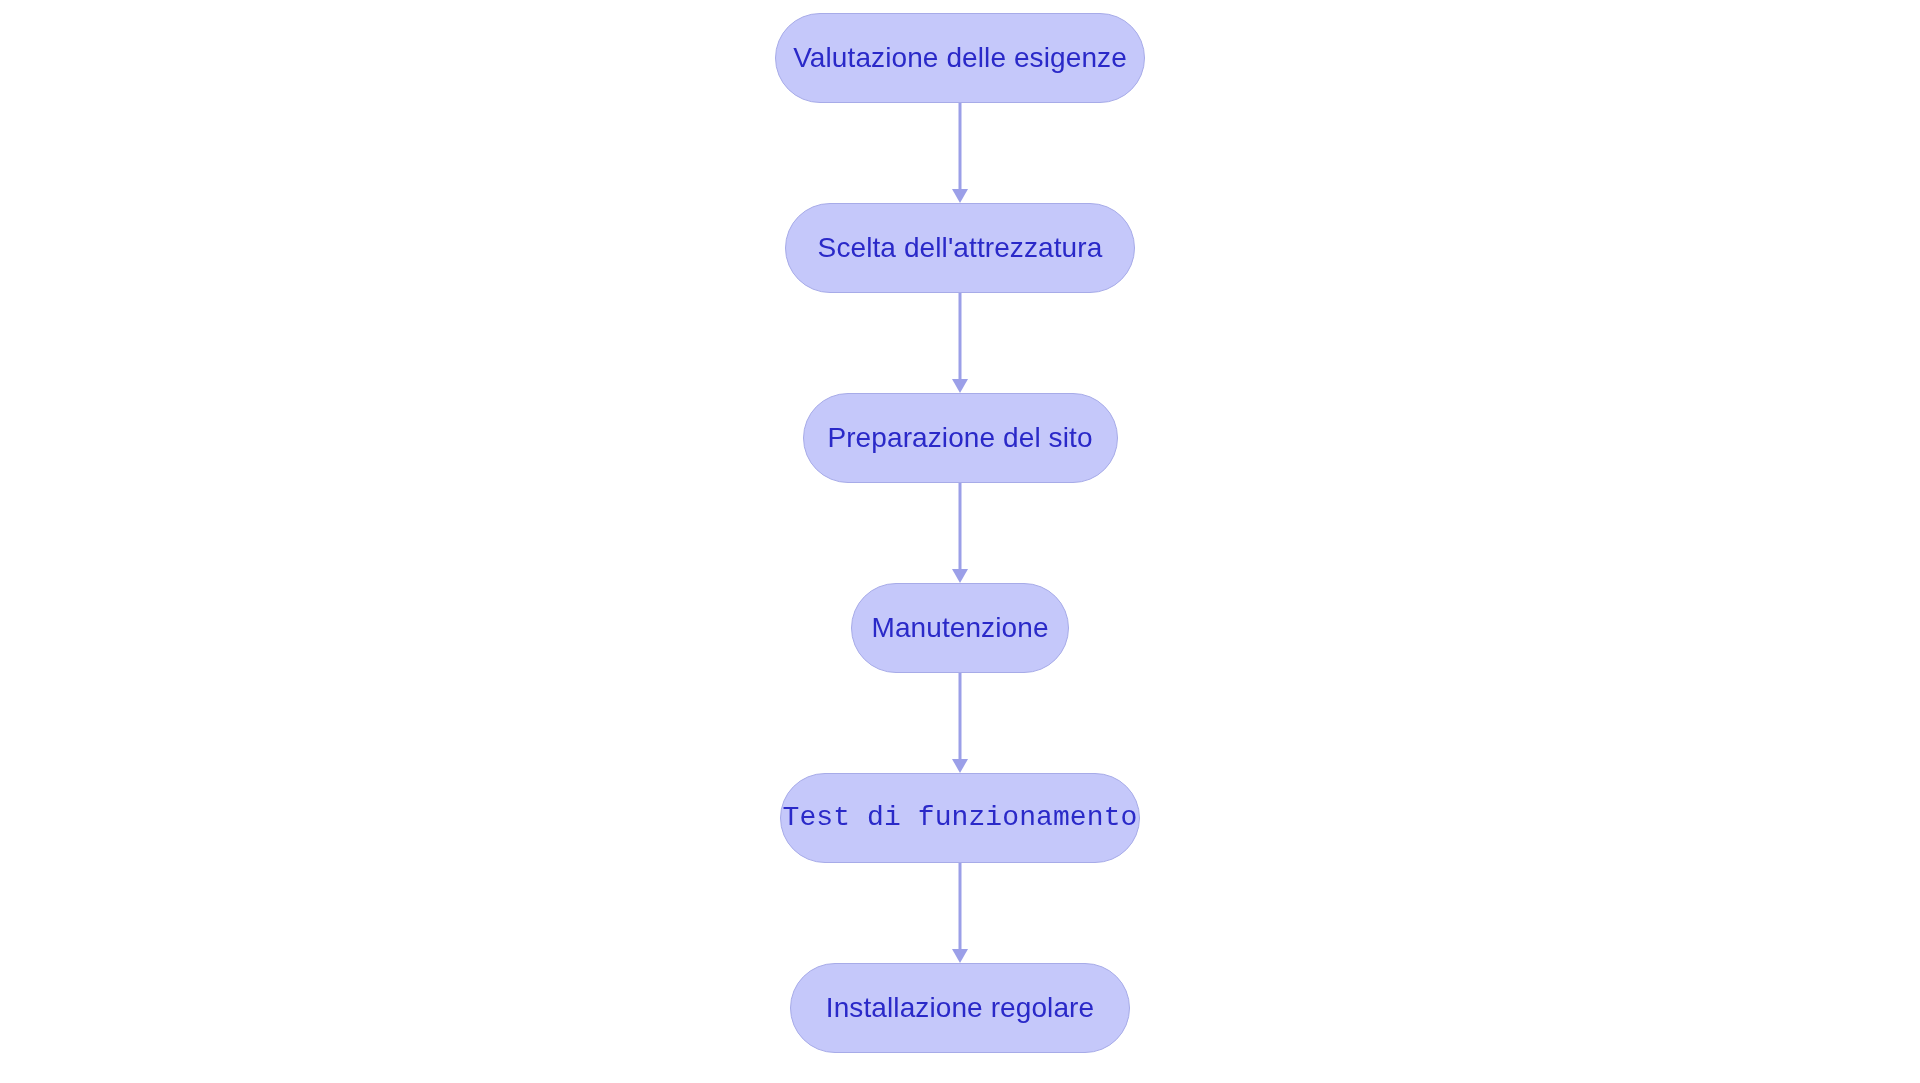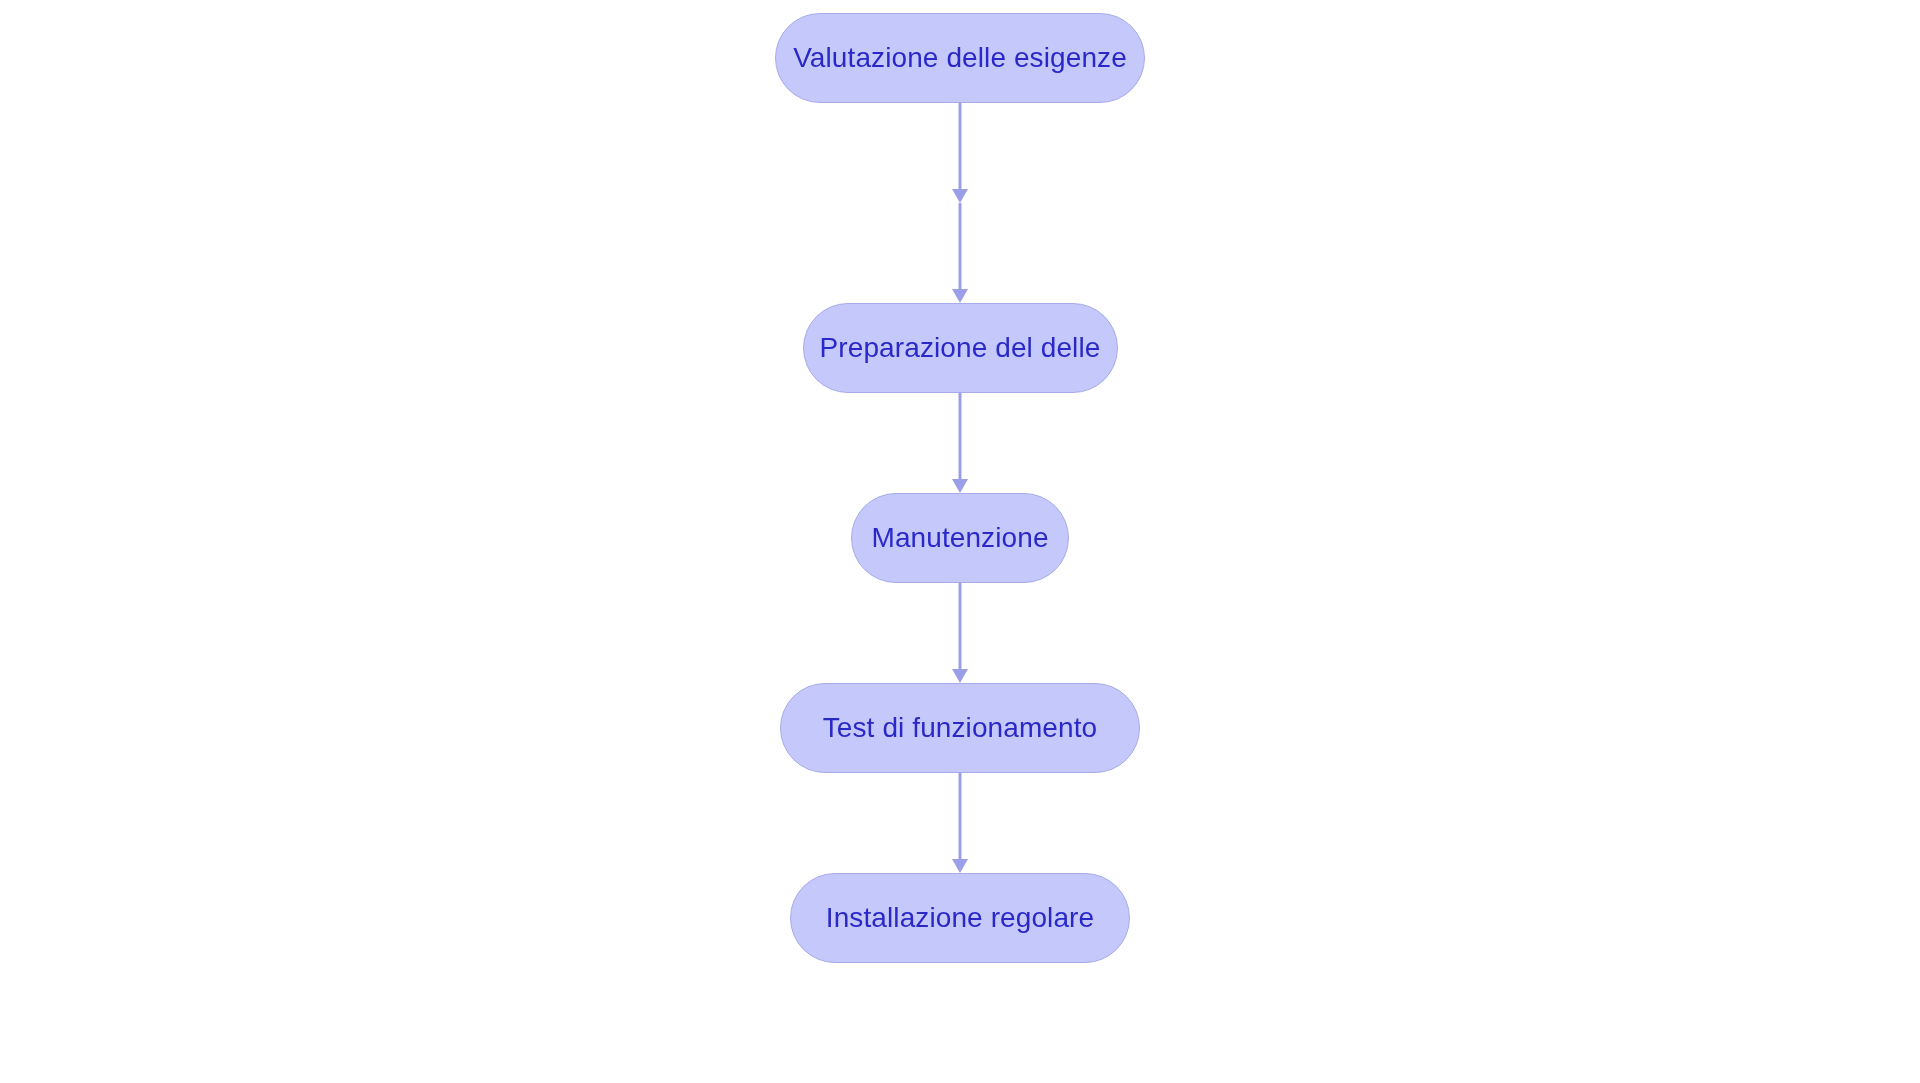--- a/index.html
+++ b/index.html
@@ -73,49 +73,52 @@
     border-left: 8px solid transparent;
     border-right: 8px solid transparent;
     border-top: 14px solid #9b9fe8;
   }
 
   
   .node.n0 { width: 370px; }
   .node.n1 { width: 350px; }
   .node.n2 { width: 315px; }
   .node.n3 { width: 218px; }
-  .node.n4 { width: 360px; }
+  .node.n4 { width: 360px; font-family: Liberation Mono, monospace; }
   .node.n5 { width: 340px; }
 
   .flow-top-pad { height: 13px; flex: 0 0 auto; }
 </style>
 </head>
 <body>
 
 <div id="flow-canvas">
 
   <div class="flow-top-pad"></div>
 
   <div class="node n0">
     <span class="node-label">Valutazione delle esigenze</span>
   </div>
 
   <div class="connector">
     <div class="connector-line"></div>
     <div class="connector-arrowhead"></div>
   </div>
 
+  <div class="node n1">
+    <span class="node-label">Scelta dell'attrezzatura</span>
+  </div>
 
   <div class="connector">
     <div class="connector-line"></div>
     <div class="connector-arrowhead"></div>
   </div>
 
   <div class="node n2">
-    <span class="node-label">Preparazione del delle</span>
+    <span class="node-label">Preparazione del sito</span>
   </div>
 
   <div class="connector">
     <div class="connector-line"></div>
     <div class="connector-arrowhead"></div>
   </div>
 
   <div class="node n3">
     <span class="node-label">Manutenzione</span>
   </div>

